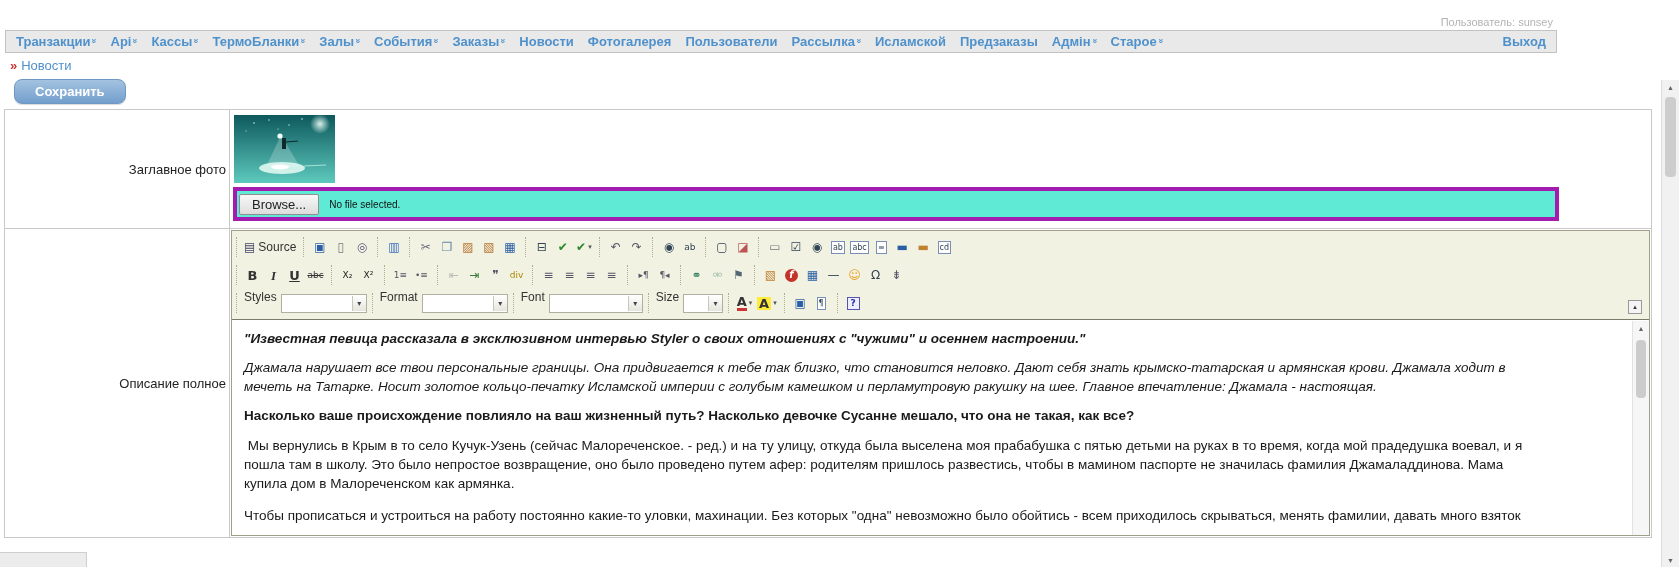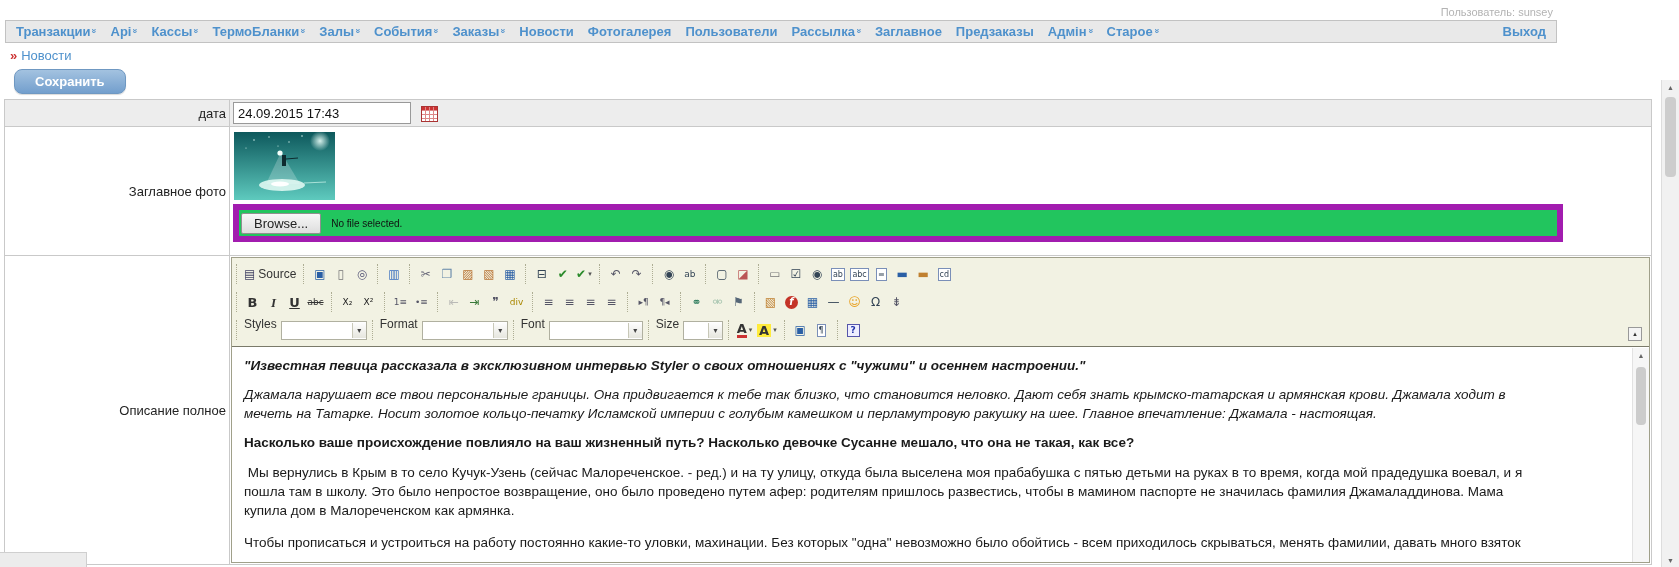--- a/index.html
+++ b/index.html
@@ -3,21 +3,21 @@
 <meta charset="utf-8">
 <style>
   html,body{margin:0;padding:0}
   body{
     width:1679px;height:567px;overflow:hidden;position:relative;
     background:#fff;font-family:"Liberation Sans",sans-serif;color:#222;
     --accent-link:#4e91cc;--breadcrumb-marker:#cc3333;--required:#cc0000;
     --save-top:#a3c2e0;--save-bottom:#739fcd;--toolbar-bg:#f2f2e3;
   }
   
-  .user-row{height:13px;padding:6px 126px 0 0;text-align:right;font-size:11px;color:#b3b3b3}
+  .user-row{height:13px;padding:16px 126px 0 0;text-align:right;font-size:11px;color:#b3b3b3}
   
   .menubar{margin:1px 122px 0 5px;background:#e9e9e9;border:1px solid #c2c2c2;
     display:flex;align-items:center;padding:2px 10px;gap:14px;font-size:13px;font-weight:bold;line-height:16px}
   .menu-item{color:var(--accent-link);text-decoration:none;white-space:nowrap;cursor:pointer}
   .caret{display:inline-block;transform:rotate(90deg);font-size:9px;margin-left:1px;vertical-align:2px}
   .logout{margin-left:auto;color:var(--accent-link);text-decoration:none;cursor:pointer}
   
   .breadcrumb{margin:5px 0 0 10px;font-size:13px}
   .bc-marker{color:var(--breadcrumb-marker);font-weight:bold;margin-right:4px}
   .bc-link{color:var(--accent-link);text-decoration:none;cursor:pointer}
@@ -33,21 +33,21 @@
   .req{color:var(--required);font-weight:bold;margin-left:3px;font-size:12px}
   .txt-input{height:18px;border:1px solid #999;font-size:13px;font-family:"Liberation Sans",sans-serif;padding:1px 4px;color:#111;background:#fff}
   .txt-input.wide{width:1408px}
   .txt-input.date{width:168px}
   .cal-icon{display:inline-block;width:15px;height:14px;margin-left:10px;vertical-align:middle;border:1px solid #a33;cursor:pointer;
     background-image:
       repeating-linear-gradient(to right,transparent 0 3px,#d88 3px 4px),
       repeating-linear-gradient(to bottom,transparent 0 3px,#d88 3px 4px),
       linear-gradient(to bottom,#c33 0 4px,#fff 4px)}
   .thumb{width:101px;height:68px;margin:3px 0 4px 1px;display:block;overflow:hidden}
-  .filebox{width:1314px;height:24px;border:6px solid #a21caf;background:#22c55e;display:flex;align-items:center;padding:1px 2px;margin-bottom:11px}
+  .filebox{width:1314px;height:24px;border:4px solid #a21caf;background:#5eead4;display:flex;align-items:center;padding:1px 2px;margin-bottom:5px}
   .browse{padding:2px 12px;font-size:13px;font-family:"Liberation Sans",sans-serif;color:#222;
     background:linear-gradient(#f8f8f8,#ddd);border:1px solid #8f8f8f;border-radius:2px;cursor:pointer}
   .fstatus{margin-left:10px;font-size:10px;color:#111}
   .chk{display:flex;align-items:center;gap:3px}
   .chk input{width:13px;height:13px;margin:1px 0}
   
   .ed-cell{padding:1px !important}
   .editor{border:1px solid #a0a08a;background:var(--toolbar-bg)}
   .toolbar{position:relative;padding:2px 4px}
   .tb-row{display:flex;align-items:center;min-height:28px}
@@ -101,44 +101,36 @@
       <a class="menu-item">Api<span class="caret">»</span></a>
       <a class="menu-item">Кассы<span class="caret">»</span></a>
       <a class="menu-item">ТермоБланки<span class="caret">»</span></a>
       <a class="menu-item">Залы<span class="caret">»</span></a>
       <a class="menu-item">События<span class="caret">»</span></a>
       <a class="menu-item">Заказы<span class="caret">»</span></a>
       <a class="menu-item">Новости</a>
       <a class="menu-item">Фотогалерея</a>
       <a class="menu-item">Пользователи</a>
       <a class="menu-item">Рассылка<span class="caret">»</span></a>
-      <a class="menu-item">Заглавное</a>
+      <a class="menu-item">Исламской</a>
       <a class="menu-item">Предзаказы</a>
       <a class="menu-item">Адмін<span class="caret">»</span></a>
       <a class="menu-item">Старое<span class="caret">»</span></a>
     </nav>
   <a class="logout">Выход</a>
 </div>
 
 <div class="breadcrumb">
   <span class="bc-marker">»</span><a class="bc-link">Новости</a>
 </div>
 
 <button class="save-btn">Сохранить</button>
 
 <table class="form">
   <tbody>
-  <tr class="alt">
-    <td class="lbl">
-      <span>дата</span>
-    </td>
-    <td>
-      <input class="txt-input date" value="24.09.2015 17:43" style=""><span class="cal-icon"></span>
-    </td>
-  </tr>
   <tr>
     <td class="lbl">
       <span>Заглавное фото</span>
     </td>
     <td>
       <span class="thumb">
         <svg width="101" height="68" viewBox="0 0 101 68" xmlns="http://www.w3.org/2000/svg">
           <defs>
             <linearGradient id="tg" x1="0" y1="0" x2="0" y2="1">
               <stop offset="0" stop-color="#0d585c"></stop>

